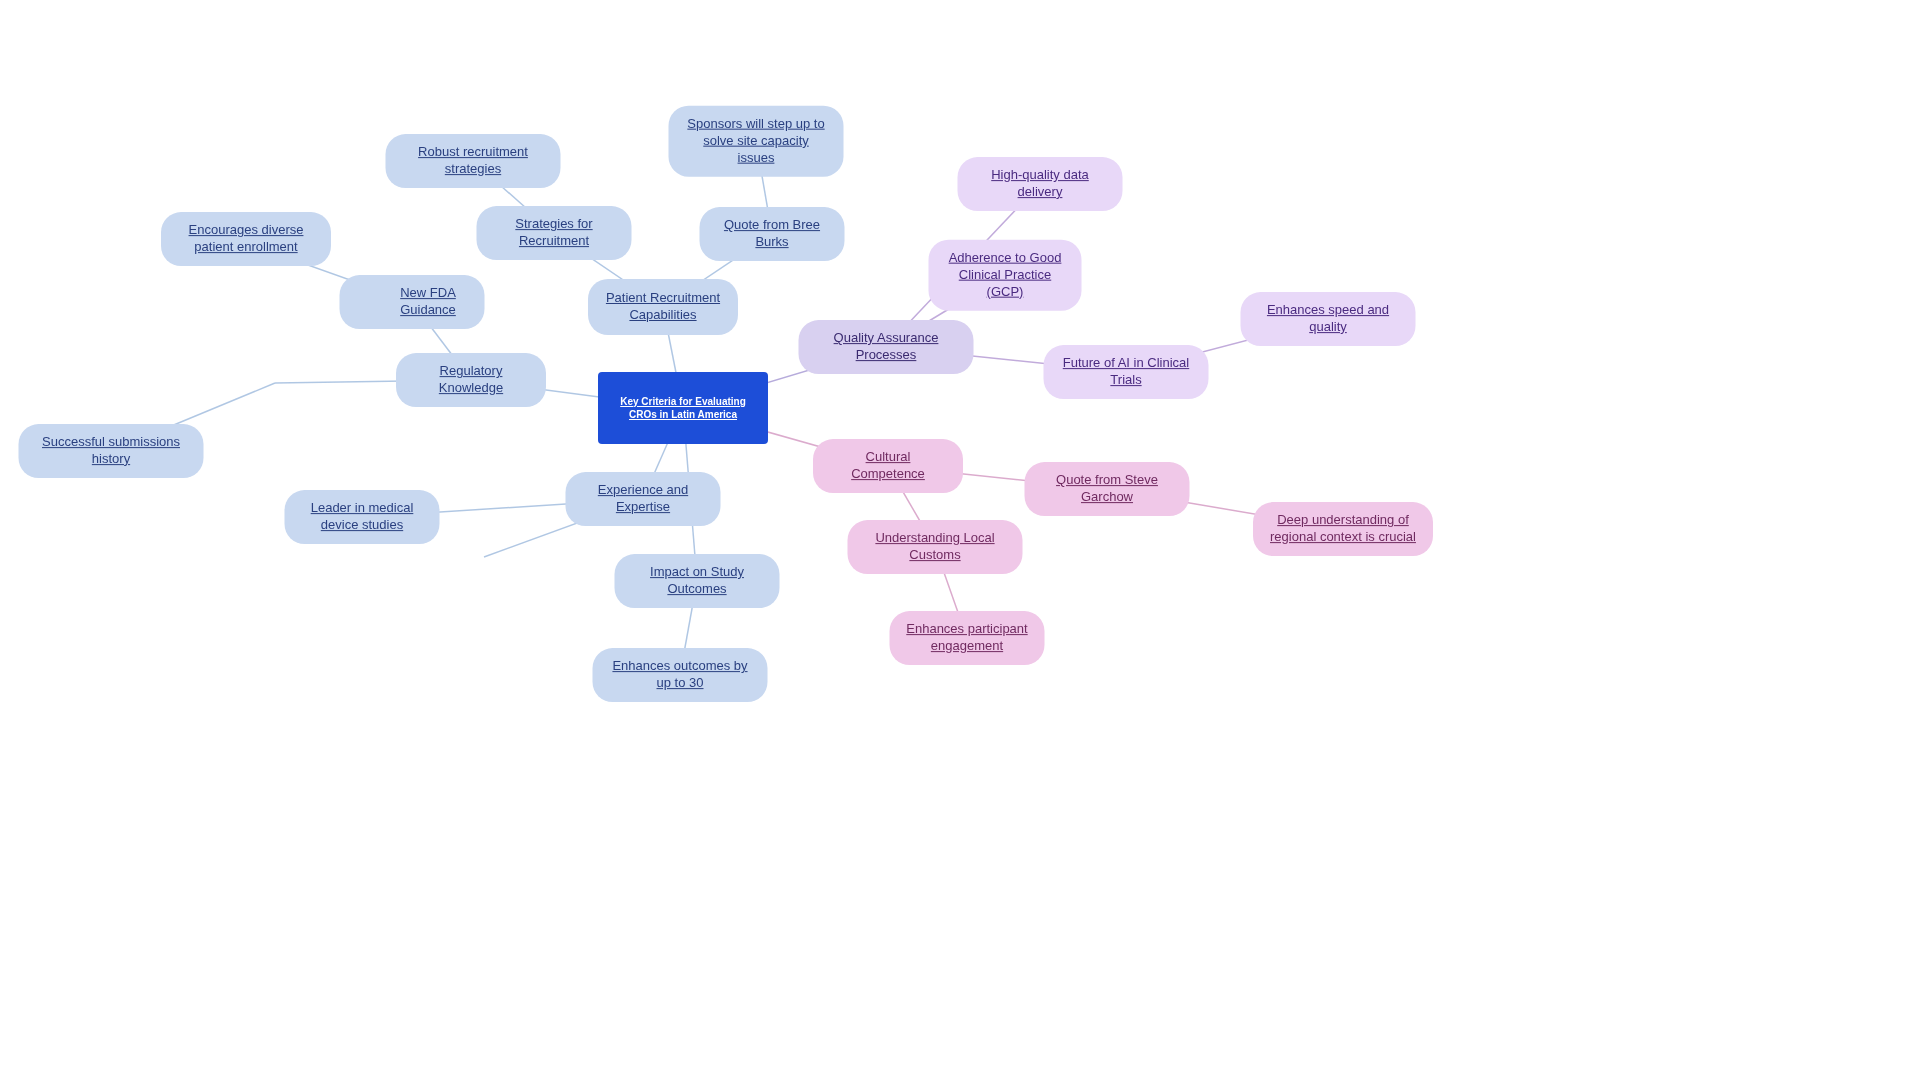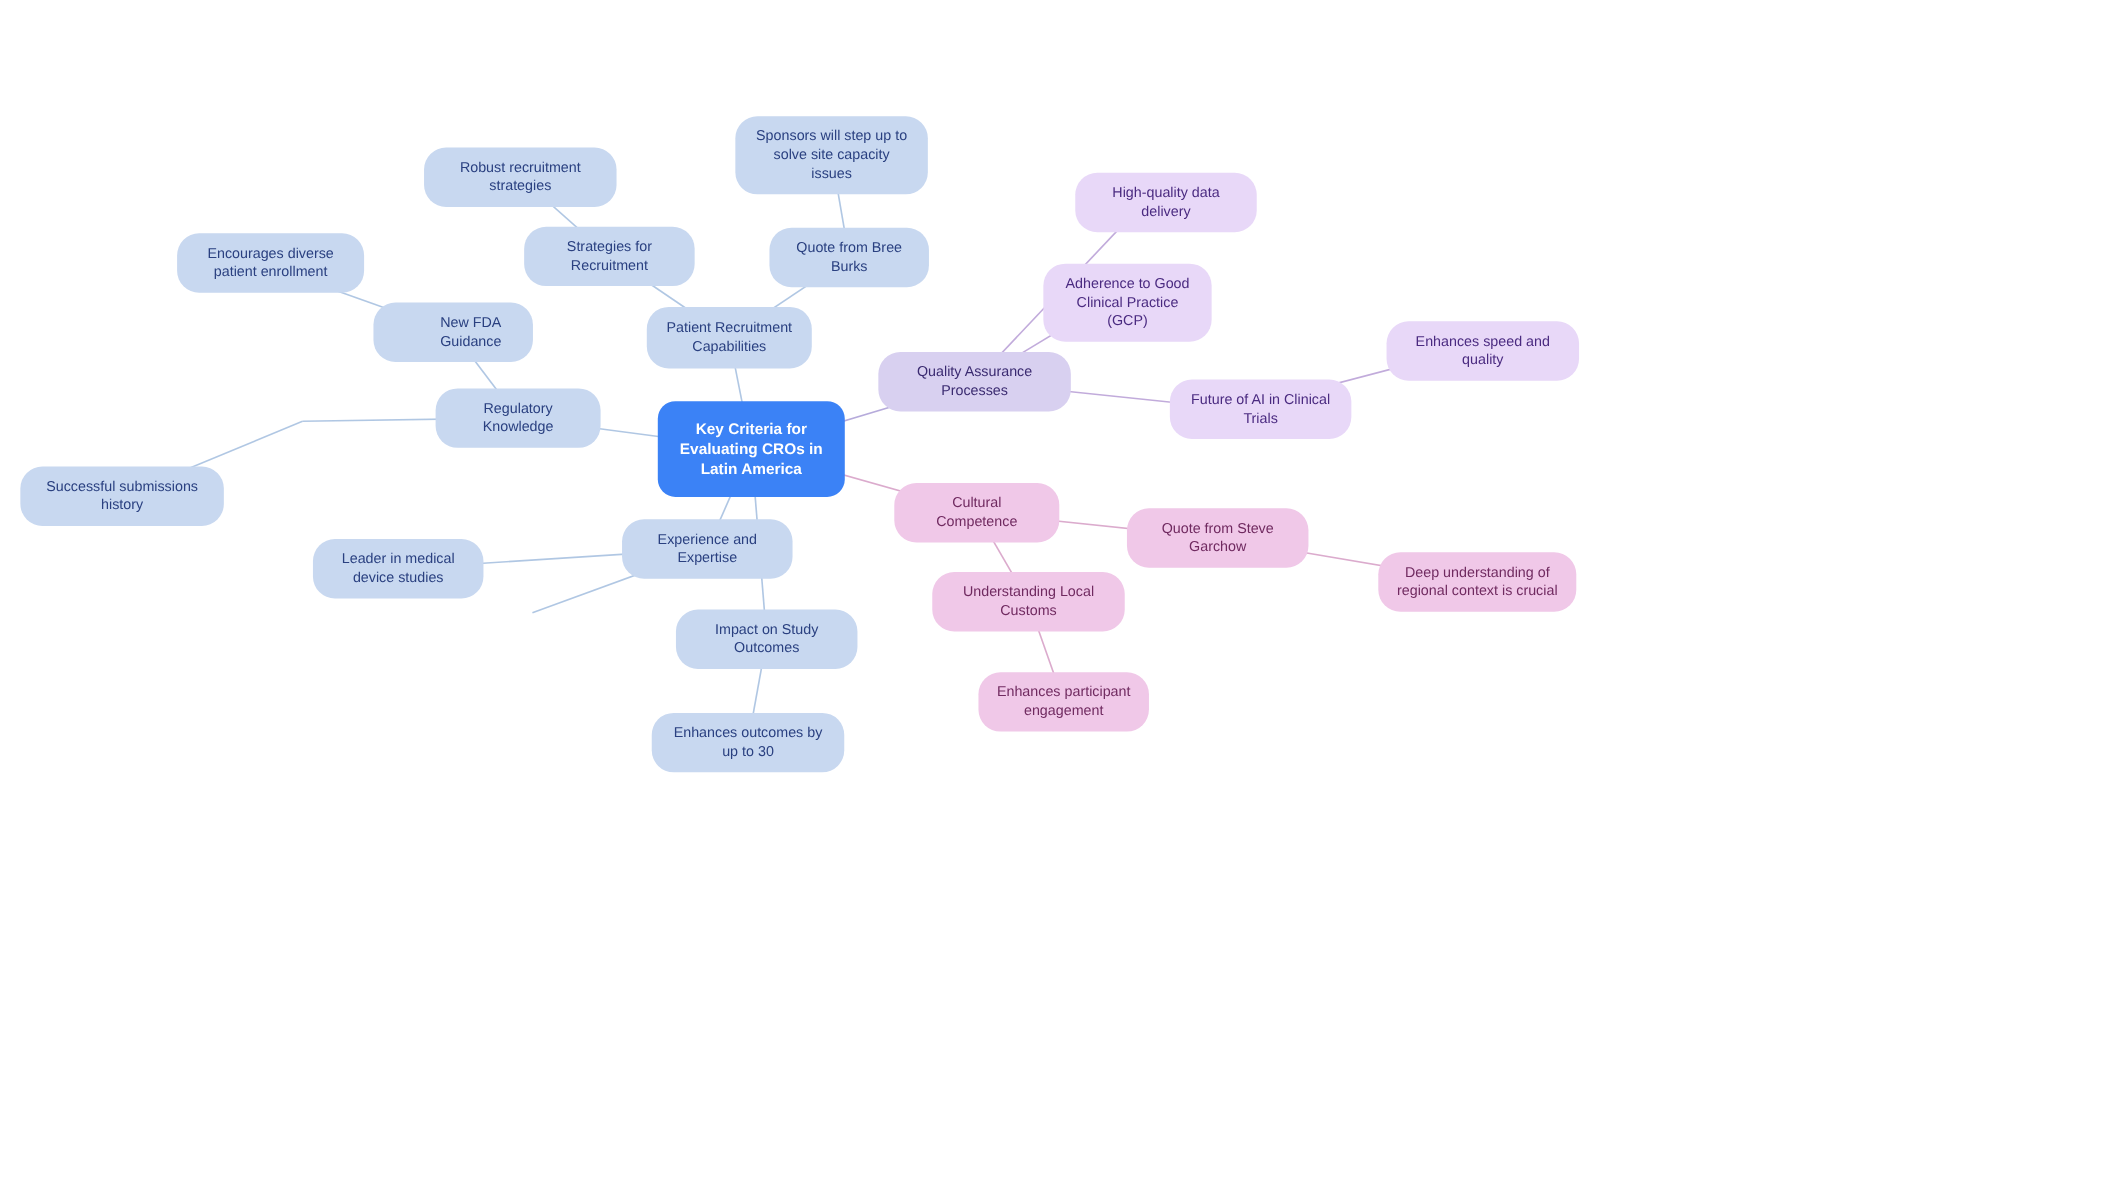--- a/index.html
+++ b/index.html
@@ -27,27 +27,28 @@
       border-radius: 20px;
       display: flex;
       align-items: center;
       justify-content: flex-end;
       text-align: center;
       font-size: 13px;
       line-height: 1.3;
       padding: 10px 16px;
       cursor: pointer;
       transform: translate(-50%, -50%);
+      text-decoration: underline;
     }
     .node-center {
-      background: #3b82f6;
+      background: #1d4ed8;
       color: #ffffff;
-      font-size: 14px;
+      font-size: 10px;
       font-weight: 600;
-      border-radius: 16px;
+      border-radius: 4px;
       width: 165px;
       padding: 16px 20px;
     }
     .node-blue {
       background: #c8d8f0;
       color: #2a4080;
       border: none;
     }
     .node-purple {
       background: #d8d0f0;
@@ -55,21 +56,20 @@
       border: none;
     }
     .node-pink {
       background: #f0c8e8;
       color: #702a60;
       border: none;
     }
     .node-lavender {
       background: #e8d8f8;
       color: #4a2a80;
-      margin-left: 20px;
     }
   </style>
 </head>
 <body>
 
 <div id="mindmap-canvas">
   <svg id="connections">
       <line x1="683" y1="408" x2="663" y2="307" stroke="#90b0d8" stroke-width="1.5" opacity="0.7"></line>
       <line x1="683" y1="408" x2="471" y2="380" stroke="#90b0d8" stroke-width="1.5" opacity="0.7"></line>
       <line x1="683" y1="408" x2="643" y2="499" stroke="#90b0d8" stroke-width="1.5" opacity="0.7"></line>

